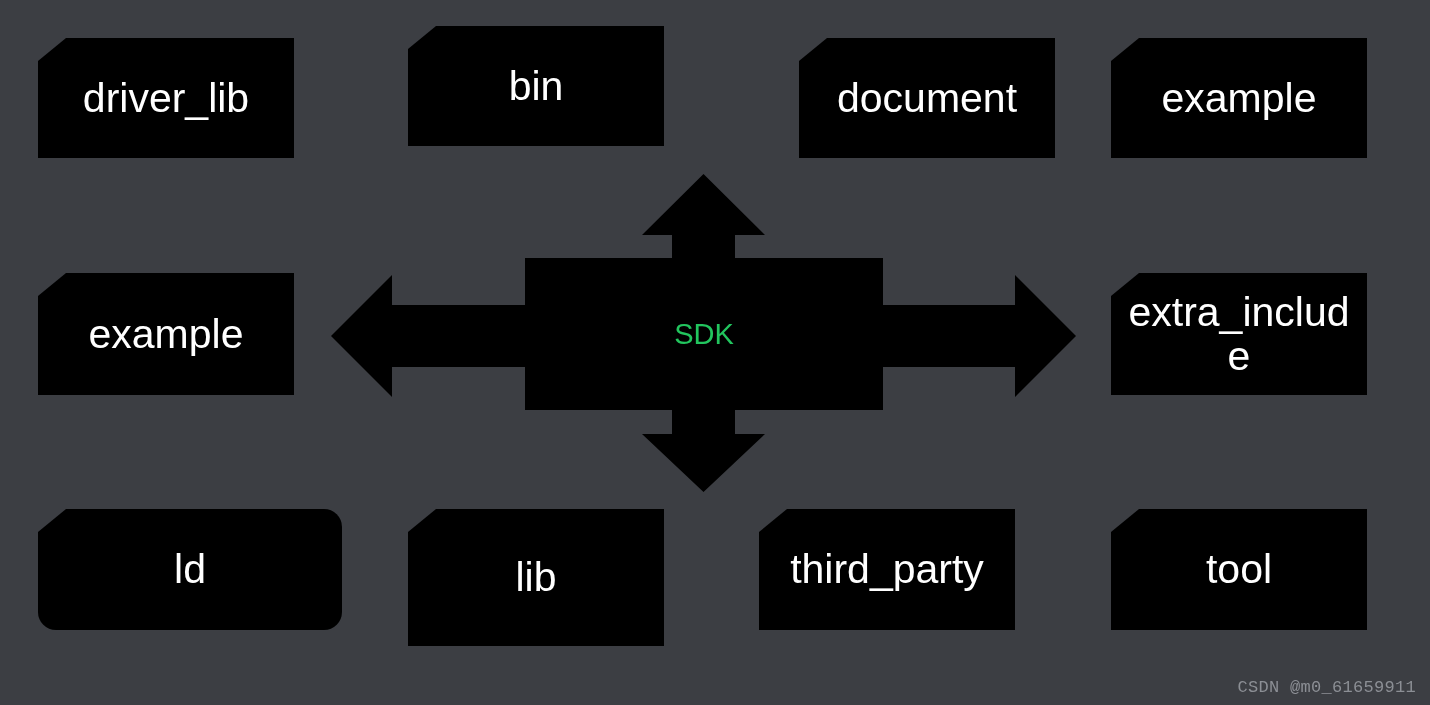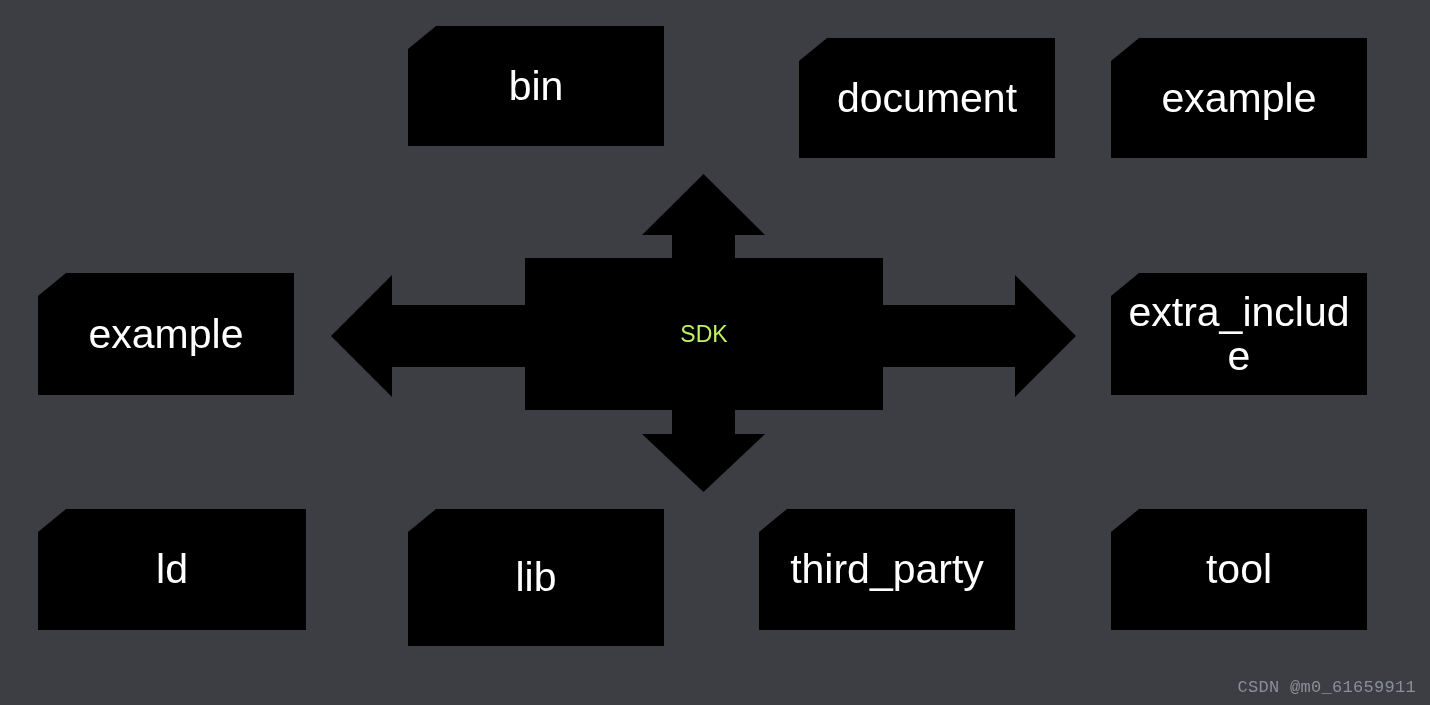--- a/index.html
+++ b/index.html
@@ -50,22 +50,22 @@
 
   #sdk-label {
     position: absolute;
     left: 525px;
     top: 258px;
     width: 358px;
     height: 152px;
     display: flex;
     align-items: center;
     justify-content: center;
-    color: #bef264;
-    font-size: 23px;
+    color: #22c55e;
+    font-size: 29px;
     pointer-events: none;
   }
 
   
   #watermark {
     position: absolute;
     right: 14px;
     bottom: 8px;
     color: #8c8f95;
     font-size: 17px;
@@ -115,20 +115,23 @@
         L 341 84
         L 341 61
         L 311 61
         Z"></path>
       <rect x="194" y="84" width="358" height="152" fill="#000000"></rect>
     </svg>
   </div>
 
   <div id="sdk-label">SDK</div>
 
+  <div class="node" style="left:38px;  top:38px;  width:256px; height:120px;">
+    <span class="node-label">driver_lib</span>
+  </div>
 
   <div class="node" style="left:408px; top:26px;  width:256px; height:120px;">
     <span class="node-label">bin</span>
   </div>
 
   <div class="node" style="left:759px; top:38px;  width:256px; height:120px;margin-left:40px;">
     <span class="node-label">document</span>
   </div>
 
   <div class="node" style="left:1111px;top:38px;  width:256px; height:120px;">
@@ -136,21 +139,21 @@
   </div>
 
   <div class="node" style="left:38px;  top:273px; width:256px; height:122px;">
     <span class="node-label">example</span>
   </div>
 
   <div class="node" style="left:1111px;top:273px; width:256px; height:122px;">
     <span class="node-label">extra_include</span>
   </div>
 
-  <div class="node" style="left:38px;  top:509px; width:268px; height:121px;">
+  <div class="node" style="left:38px;  top:509px; width:304px; height:121px;border-radius:18px;">
     <span class="node-label">ld</span>
   </div>
 
   <div class="node" style="left:408px; top:509px; width:256px; height:137px;">
     <span class="node-label">lib</span>
   </div>
 
   <div class="node" style="left:759px; top:509px; width:256px; height:121px;">
     <span class="node-label">third_party</span>
   </div>

